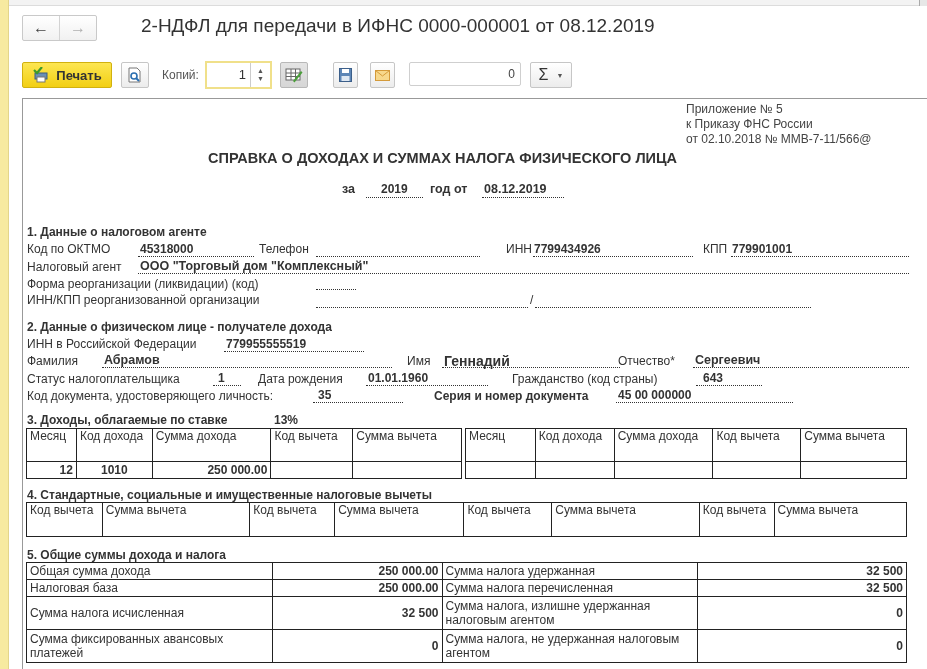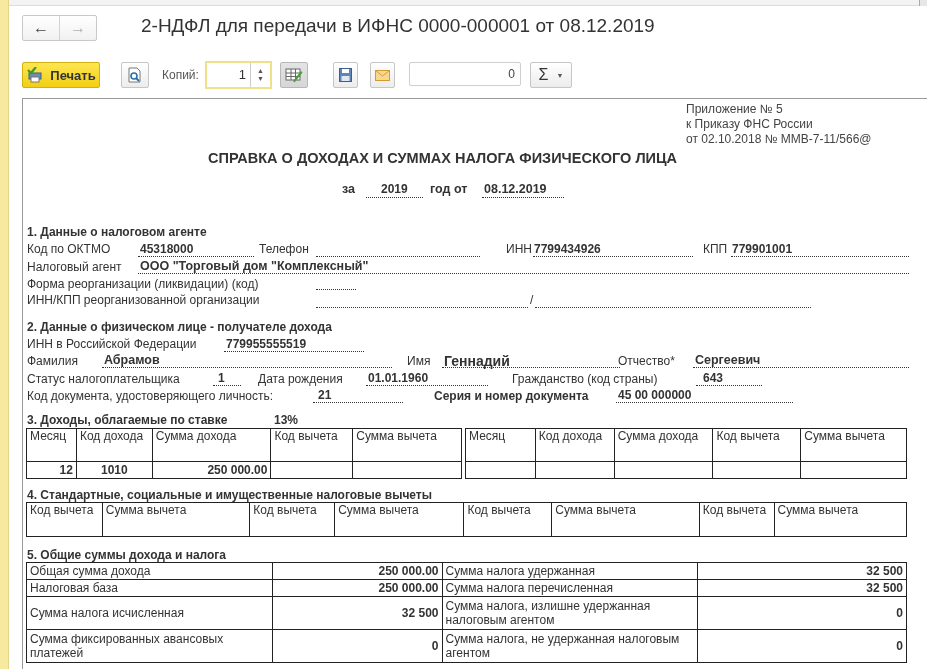--- a/index.html
+++ b/index.html
@@ -12,21 +12,21 @@
 
   .nav-group { position: absolute; left: 22px; top: 15px; width: 75px; height: 26px; border: 1px solid #c9c9c9; border-radius: 2px; background: linear-gradient(#fff,#f1f1f1); display: flex; }
   .nav-btn { flex: 1; display: flex; align-items: center; justify-content: center; font-size: 16px; font-weight: bold; }
   .nav-btn.back { color: #444; border-right: 1px solid #d3d3d3; }
   .nav-btn.fwd { color: #b0b0b0; }
 
   .window-title { position: absolute; left: 141px; top: 15px; font-size: 19px; color: #333; white-space: nowrap; }
 
   .toolbar { position: absolute; left: 22px; top: 60px; height: 28px; width: 900px; }
   .btn { position: absolute; top: 2px; height: 26px; border: 1px solid #c6c6c6; border-radius: 2px; background: linear-gradient(#fff,#ececec); display: flex; align-items: center; justify-content: center; }
-  .btn-print { left: 0; width: 78px; background: linear-gradient(#fde652,#f2cf13); border-color: #d1b10f; font-size: 13px; font-weight: bold; color: #333; }
+  .btn-print { left: 0; width: 90px; background: linear-gradient(#fde652,#f2cf13); border-color: #d1b10f; font-size: 13px; font-weight: bold; color: #333; }
   .btn-print svg { margin-right: 6px; }
   .btn-preview { left: 99px; width: 28px; }
   .copies-label { position: absolute; left: 140px; top: 8px; font-size: 12px; color: #555; }
   .copies-field { position: absolute; left: 183px; top: 1px; width: 67px; height: 28px; border: 2px solid #f0e08a; background: #fff; display: flex; }
   .copies-field .val { flex: 1; text-align: right; padding-right: 4px; font-size: 13px; line-height: 24px; color: #333; }
   .copies-field .spin { width: 20px; border-left: 1px solid #ccc; display: flex; flex-direction: column; align-items: center; justify-content: center; font-size: 7px; line-height: 8px; color: #555; }
   .btn-edit { left: 258px; width: 28px; background: linear-gradient(#e4e4e4,#d6d6d6); border-color: #b8b8b8; }
   .btn-save { left: 311px; width: 25px; }
   .btn-mail { left: 348px; width: 25px; }
   .sum-field { position: absolute; left: 387px; top: 2px; width: 112px; height: 24px; border: 1px solid #cfcfcf; border-radius: 2px; background: #fff; text-align: right; padding-right: 5px; font-size: 12px; line-height: 22px; color: #444; }
@@ -176,21 +176,21 @@
   <span class="abs b" style="left:195px;top:272px;">1</span>
   <div class="dotline" style="left:190px;top:286px;width:28px;"></div>
   <span class="abs" style="left:235px;top:273px;">Дата рождения</span>
   <span class="abs b" style="left:345px;top:272px;">01.01.1960</span>
   <div class="dotline" style="left:343px;top:286px;width:122px;"></div>
   <span class="abs" style="left:489px;top:273px;">Гражданство (код страны)</span>
   <span class="abs b" style="left:680px;top:272px;">643</span>
   <div class="dotline" style="left:673px;top:286px;width:66px;"></div>
 
   <span class="abs" style="left:4px;top:290px;">Код документа, удостоверяющего личность:</span>
-  <span class="abs b" style="left:295px;top:289px;">21</span>
+  <span class="abs b" style="left:295px;top:289px;">35</span>
   <div class="dotline" style="left:290px;top:303px;width:90px;"></div>
   <span class="abs" style="left:411px;top:290px;font-weight:bold;">Серия и номер документа</span>
   <span class="abs b" style="left:595px;top:289px;">45 00 000000</span>
   <div class="dotline" style="left:593px;top:303px;width:177px;"></div>
 
   <span class="abs sect" style="left:4px;top:314px;">3. Доходы, облагаемые по ставке</span>
   <span class="abs b" style="left:251px;top:314px;">13%</span>
 
   <table class="grid" style="left:3px;top:329px;width:436px;">
     <tbody>

